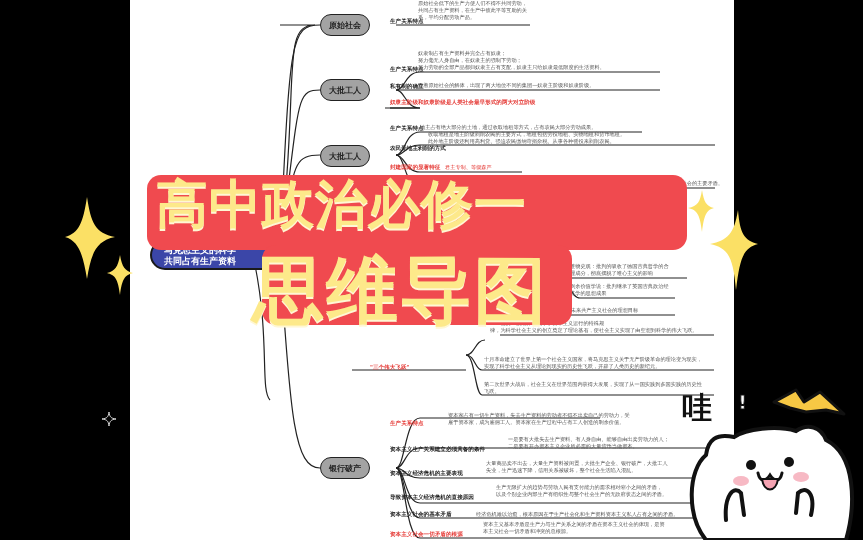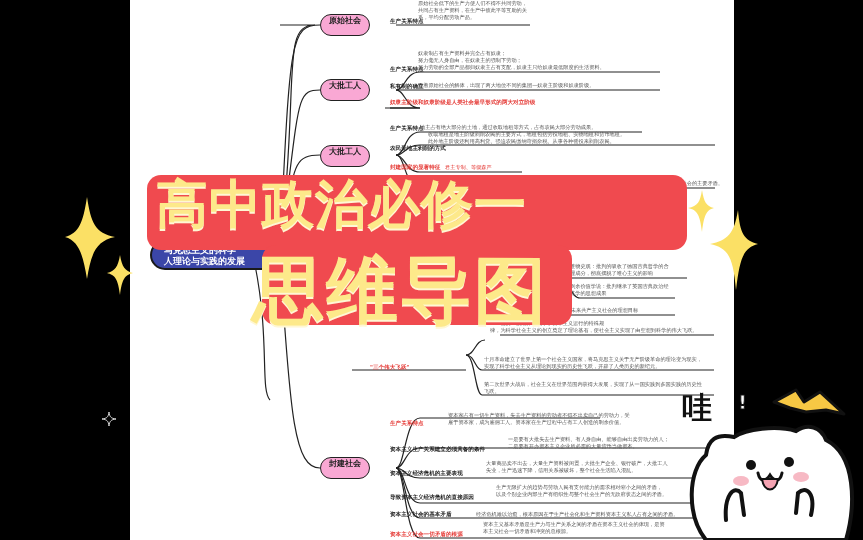--- a/index.html
+++ b/index.html
@@ -1,19 +1,19 @@
 <!DOCTYPE html>
 <html><head>
 <meta charset="utf-8">
 <style>
   html,body{margin:0;padding:0;}
   body{width:863px;height:540px;position:relative;overflow:hidden;background:#000;font-family:"DejaVu Sans","Liberation Sans",sans-serif;}
   .canvas{position:absolute;left:130px;top:0;width:604px;height:540px;background:#fff;overflow:hidden;}
   svg.lines{position:absolute;left:0;top:0;}
-  .topic{position:absolute;height:22px;border:1.6px solid #222;border-radius:11px;background:#f9a8d4;font-size:8px;font-weight:bold;color:#222;display:flex;align-items:flex-start;justify-content:center;box-sizing:border-box;}
+  .topic{position:absolute;height:22px;border:1.6px solid #222;border-radius:11px;background:#a3a3a3;font-size:8px;font-weight:bold;color:#222;display:flex;align-items:center;justify-content:center;box-sizing:border-box;}
   .lbl{position:absolute;font-size:5.6px;font-weight:bold;color:#222;white-space:nowrap;}
   .lbl.red{color:#e53935;}
   .txt{position:absolute;font-size:5.2px;line-height:7.2px;color:#555;white-space:nowrap;}
   .txt.red{color:#e53935;}
   .root{position:absolute;left:150px;top:240px;width:150px;height:30px;background:#3b46a8;border:2px solid #1a1a1a;border-radius:16px 0 0 16px;color:#fff;font-size:9px;font-weight:bold;line-height:11px;padding:3px 0 0 12px;box-sizing:border-box;}
   .title-wrap{position:absolute;background:#f04a4f;border-radius:14px;}
   .title-text{position:absolute;font-weight:900;color:#fde98a;white-space:nowrap;
     text-shadow:0 2px 0 #fff7d4;-webkit-text-stroke:0;}
   .sparkle{position:absolute;}
   .wa{position:absolute;font-size:30px;font-weight:900;color:#111;}
@@ -65,21 +65,21 @@
   <div class="topic" style="left:190px;top:14px;width:50px;">
       <span>原始社会</span>
     </div>
   <div class="topic" style="left:190px;top:79px;width:50px;">
       <span>大批工人</span>
     </div>
   <div class="topic" style="left:190px;top:145px;width:50px;">
       <span>大批工人</span>
     </div>
   <div class="topic" style="left:190px;top:457px;width:50px;">
-      <span>封建社会</span>
+      <span>银行破产</span>
     </div>
 
   <div class="lbl" style="left:260px;top:18px;">生产关系特点</div>
   <div class="txt" style="left:288px;top:0px;">
     <div>原始社会低下的生产力使人们不得不共同劳动，</div>
     <div>共同占有生产资料，在生产中彼此平等互助的关</div>
     <div>系，平均分配劳动产品。</div>
   </div>
 
   <div class="lbl" style="left:260px;top:66px;">生产关系特点</div>
@@ -150,21 +150,21 @@
   <div class="txt" style="left:346px;top:511px;">经济危机难以治愈，根本原因在于生产社会化和生产资料资本主义私人占有之间的矛盾。</div>
   <div class="lbl red" style="left:260px;top:531px;">资本主义社会一切矛盾的根源</div>
   <div class="txt" style="left:353px;top:521px;">
     <div>资本主义基本矛盾是生产力与生产关系之间的矛盾在资本主义社会的体现，是资</div>
     <div>本主义社会一切矛盾和冲突的总根源。</div>
   </div>
 </div>
 
 <div class="root">
   <div>马克思主义的科学</div>
-  <div>人理论与实践的发展</div>
+  <div>共同占有生产资料</div>
 </div>
 
 <div class="title-wrap" style="left:147px;top:175px;width:540px;height:75px;"></div>
 <div class="title-text" style="left:156px;top:170px;font-size:52px;letter-spacing:1px;">高中政治必修一</div>
 <div class="title-wrap" style="left:262px;top:245px;width:310px;height:80px;"></div>
 <div class="title-text" style="left:252px;top:243px;font-size:72px;letter-spacing:2px;">思维导图</div>
 
 <svg class="sparkle" style="left:65px;top:195px;" width="70" height="110" viewBox="0 0 70 110">
   <path d="M22 2 C26 28 30 38 50 42 C30 46 26 60 22 84 C18 60 14 46 0 42 C14 38 18 28 22 2Z" fill="#fbe065"></path>
   <path d="M55 60 C57 72 60 76 68 78 C60 80 57 84 55 100 C53 84 50 80 42 78 C50 76 53 72 55 60Z" fill="#fbe065"></path>

